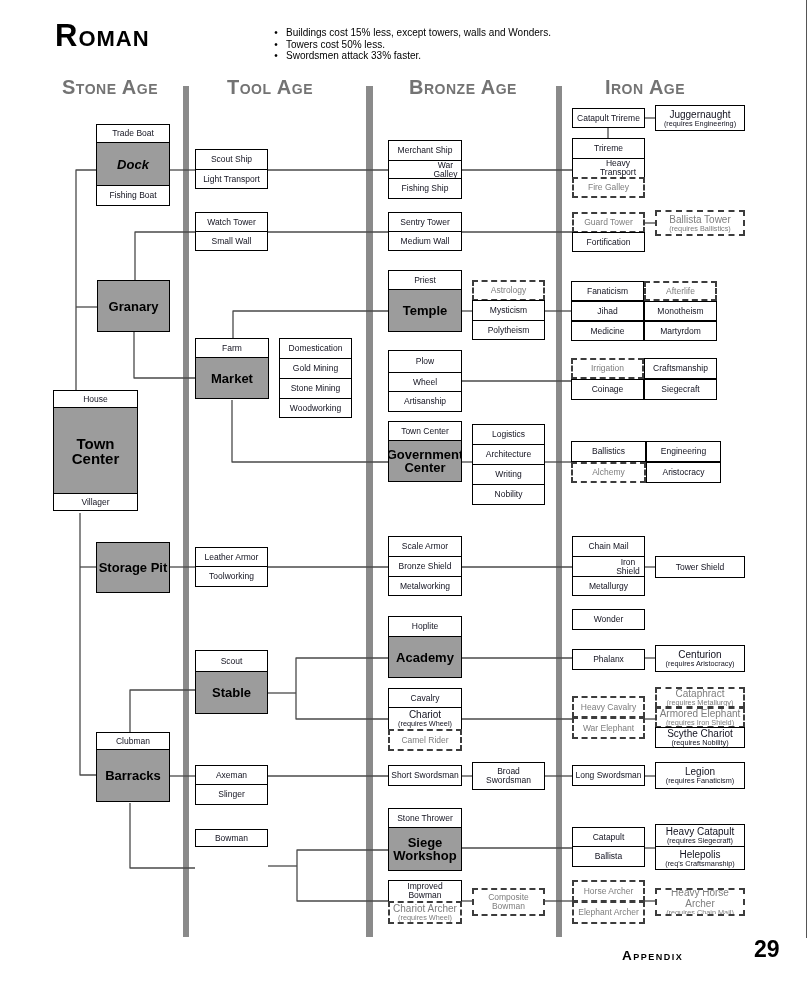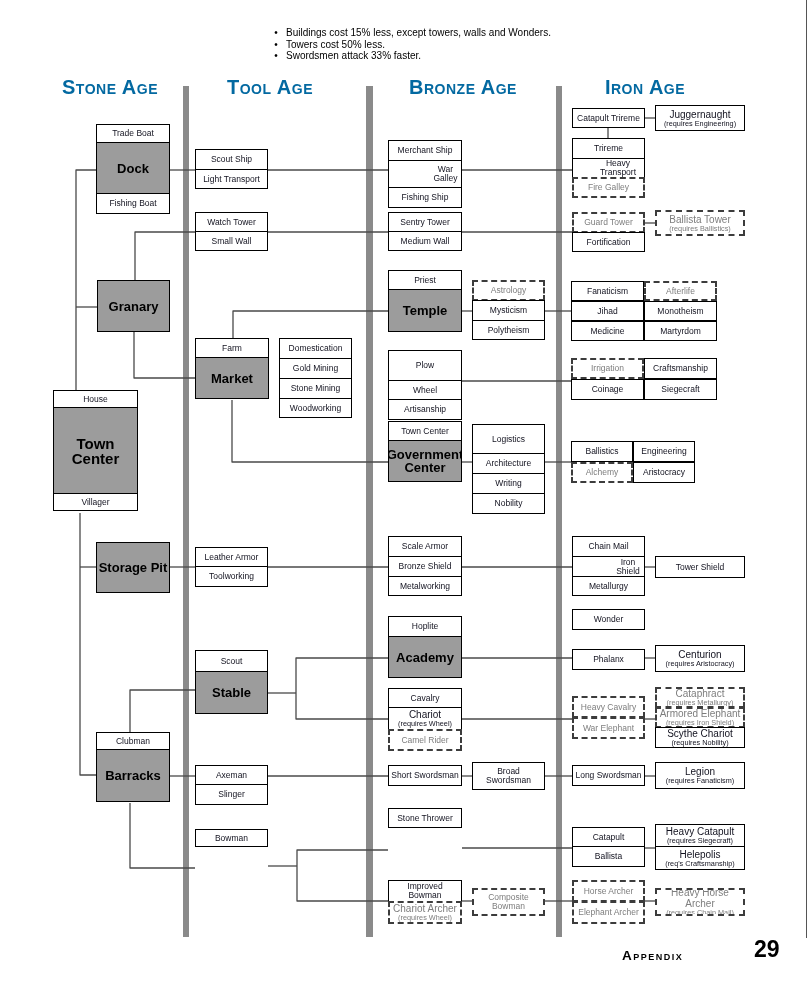--- a/index.html
+++ b/index.html
@@ -4,21 +4,21 @@
 <style>
   html,body{margin:0;padding:0;background:#e8e8e8;}
   .page{position:relative;width:810px;height:989px;background:#ffffff;overflow:hidden;
         font-family:"Liberation Sans",sans-serif;color:#111;}
   .title{position:absolute;left:55px;top:18px;font-size:31px;font-weight:bold;
          font-variant:small-caps;letter-spacing:1px;color:#000;}
   .bonuses{position:absolute;left:266px;top:27px;width:500px;font-size:10px;line-height:11.5px;color:#000;}
   .bonus-row{display:flex;}
   .bonus-row .dot{width:20px;text-align:center;flex:0 0 20px;}
   .age-header{position:absolute;transform:translateX(-50%);font-size:20px;font-weight:bold;
-              font-variant:small-caps;letter-spacing:0.5px;white-space:nowrap;color:#0369a1;top:76px;}
+              font-variant:small-caps;letter-spacing:0.5px;white-space:nowrap;color:#737373;top:76px;}
   .divider{position:absolute;background:#8a8a8a;}
   .edge-line{position:absolute;background:#555;}
   #wires{position:absolute;left:0;top:0;pointer-events:none;}
   #nodes .node{position:absolute;display:flex;flex-direction:column;}
   #nodes .node.grid{display:grid;}
   .cell{box-sizing:border-box;border:1px solid #000;background:#fff;display:flex;flex-direction:column;
         align-items:center;justify-content:center;text-align:center;font-size:8.5px;color:#12121f;
         line-height:1.05;padding:0 1px;overflow:hidden;}
   .node:not(.grid) .cell + .cell{margin-top:-1px;}
   .cell.building{background:#9c9c9c;font-weight:bold;font-size:13px;color:#000;line-height:1.0;}
@@ -27,20 +27,21 @@
   .cell .sub{font-size:7.3px;line-height:1.05;display:block;}
   .cell.has-sub .lbl{font-size:10px;line-height:1.1;}
   .footer-label{position:absolute;left:622px;top:948px;font-size:13.5px;font-weight:bold;
                 font-variant:small-caps;letter-spacing:1.5px;color:#000;}
   .footer-page{position:absolute;left:754px;top:936px;font-size:23px;font-weight:bold;color:#000;}
 </style>
 </head>
 <body>
 
 <div class="page">
+  <div class="title">Roman</div>
 
   <div class="bonuses">
     <div class="bonus-row">
         <span class="dot">•</span>
         <span>Buildings cost 15% less, except towers, walls and Wonders.</span>
       </div>
     <div class="bonus-row">
         <span class="dot">•</span>
         <span>Towers cost 50% less.</span>
       </div>
@@ -107,21 +108,21 @@
       <polyline points="645,848 655,848" fill="none" stroke="#4a4a4a" stroke-width="1.3" stroke-linejoin="round"></polyline>
       <polyline points="462,901 472,901" fill="none" stroke="#4a4a4a" stroke-width="1.3" stroke-linejoin="round"></polyline>
       <polyline points="545,901 572,901" fill="none" stroke="#4a4a4a" stroke-width="1.3" stroke-linejoin="round"></polyline>
       <polyline points="645,901 655,901" fill="none" stroke="#4a4a4a" stroke-width="1.3" stroke-linejoin="round"></polyline>
     </svg>
   <div id="nodes">
       <div class="node" style="left: 96px; top: 124px; width: 74px;">
         <div class="cell" style="height: 19px;">
           <span class="lbl">Trade Boat</span>
         </div>
-        <div class="cell building" style="height: 52px;">
+        <div class="cell building" style="height: 44px; font-style: italic;">
           <span class="lbl">Dock</span>
         </div>
         <div class="cell" style="height: 21px;">
           <span class="lbl">Fishing Boat</span>
         </div>
       </div>
       <div class="node" style="left: 97px; top: 280px; width: 73px;">
         <div class="cell building" style="height: 52px;">
           <span class="lbl">Granary</span>
         </div>
@@ -214,21 +215,21 @@
       </div>
       <div class="node" style="left: 195px; top: 829px; width: 73px;">
         <div class="cell" style="height: 18px;">
           <span class="lbl">Bowman</span>
         </div>
       </div>
       <div class="node" style="left: 388px; top: 140px; width: 74px;">
         <div class="cell" style="height: 21px;">
           <span class="lbl">Merchant Ship</span>
         </div>
-        <div class="cell" style="height: 28px; padding-left: 42px;">
+        <div class="cell" style="height: 19px; padding-left: 42px;">
           <span class="lbl">War Galley</span>
         </div>
         <div class="cell" style="height: 21px;">
           <span class="lbl">Fishing Ship</span>
         </div>
       </div>
       <div class="node" style="left: 388px; top: 212px; width: 74px;">
         <div class="cell" style="height: 20px;">
           <span class="lbl">Sentry Tower</span>
         </div>
@@ -249,40 +250,40 @@
           <span class="lbl">Astrology</span>
         </div>
         <div class="cell" style="height: 21px;">
           <span class="lbl">Mysticism</span>
         </div>
         <div class="cell" style="height: 20px;">
           <span class="lbl">Polytheism</span>
         </div>
       </div>
       <div class="node" style="left: 388px; top: 350px; width: 74px;">
-        <div class="cell" style="height: 31px;">
+        <div class="cell" style="height: 23px;">
           <span class="lbl">Plow</span>
         </div>
         <div class="cell" style="height: 20px;">
           <span class="lbl">Wheel</span>
         </div>
         <div class="cell" style="height: 21px;">
           <span class="lbl">Artisanship</span>
         </div>
       </div>
       <div class="node" style="left: 388px; top: 421px; width: 74px;">
         <div class="cell" style="height: 20px;">
           <span class="lbl">Town Center</span>
         </div>
         <div class="cell building" style="height: 42px;">
           <span class="lbl">Government Center</span>
         </div>
       </div>
       <div class="node" style="left: 472px; top: 424px; width: 73px;">
-        <div class="cell" style="height: 30px;">
+        <div class="cell" style="height: 21px;">
           <span class="lbl">Logistics</span>
         </div>
         <div class="cell" style="height: 21px;">
           <span class="lbl">Architecture</span>
         </div>
         <div class="cell" style="height: 21px;">
           <span class="lbl">Writing</span>
         </div>
         <div class="cell" style="height: 21px;">
           <span class="lbl">Nobility</span>
@@ -325,20 +326,23 @@
         </div>
       </div>
       <div class="node" style="left: 472px; top: 762px; width: 73px;">
         <div class="cell" style="height: 28px;">
           <span class="lbl">Broad Swordsman</span>
         </div>
       </div>
       <div class="node" style="left: 388px; top: 808px; width: 74px;">
         <div class="cell" style="height: 20px;">
           <span class="lbl">Stone Thrower</span>
+        </div>
+        <div class="cell building" style="height: 44px;">
+          <span class="lbl">Siege Workshop</span>
         </div>
       </div>
       <div class="node" style="left: 388px; top: 880px; width: 74px;">
         <div class="cell" style="height: 22px;">
           <span class="lbl">Improved Bowman</span>
         </div>
         <div class="cell dashed has-sub" style="height: 23px;">
           <span class="lbl">Chariot Archer</span>
           <span class="sub">(requires Wheel)</span>
         </div>
@@ -411,21 +415,21 @@
         <div class="cell" style="height: 21px; text-align: center;">
           <span class="lbl">Craftsmanship</span>
         </div>
         <div class="cell" style="height: 21px;">
           <span class="lbl">Coinage</span>
         </div>
         <div class="cell" style="height: 21px;">
           <span class="lbl">Siegecraft</span>
         </div>
       </div>
-      <div class="node grid" style="left: 571px; top: 441px; width: 124px; grid-template-columns: repeat(2, 1fr);">
+      <div class="node grid" style="left: 571px; top: 441px; width: 150px; grid-template-columns: repeat(2, 1fr);">
         <div class="cell" style="height: 21px;">
           <span class="lbl">Ballistics</span>
         </div>
         <div class="cell" style="height: 21px;">
           <span class="lbl">Engineering</span>
         </div>
         <div class="cell dashed" style="height: 21px;">
           <span class="lbl">Alchemy</span>
         </div>
         <div class="cell" style="height: 21px;">

